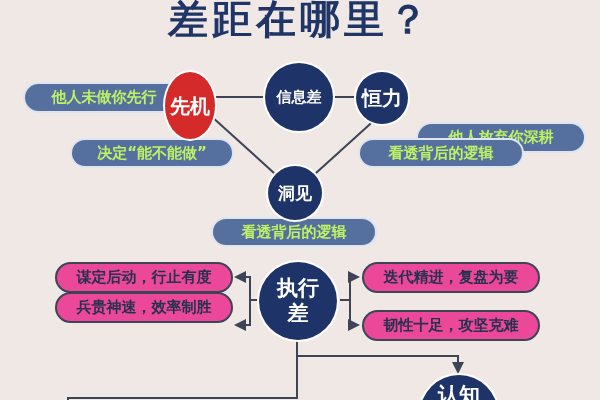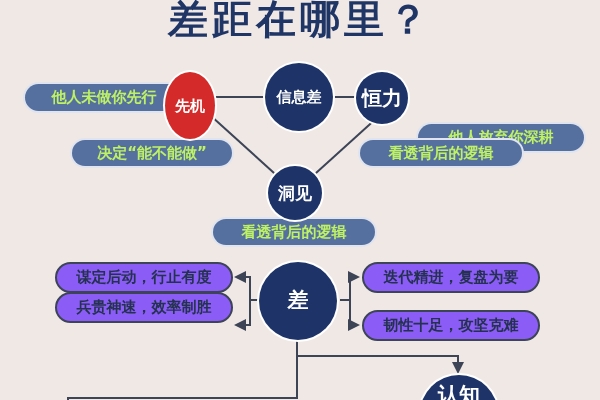--- a/index.html
+++ b/index.html
@@ -20,21 +20,21 @@
     box-shadow:0 0 0 2px #ffffff;
   }
   .navy { background:#1e3468; }
   .red { background:#d42a2a; }
   .pill {
     position:absolute; border-radius:14px;
     display:flex; align-items:center; justify-content:center;
     font-size:15px; font-weight:bold; white-space:nowrap;
   }
   .pill.filled { background:#55709f; color:#bef264; box-shadow:0 0 0 2px #dfe4ef; }
-  .pill.outline { background:#8b5cf6; color:#24324f; border:2px solid #3c4456; border-radius:16px; }
+  .pill.outline { background:#ec4899; color:#24324f; border:2px solid #3c4456; border-radius:16px; }
 </style>
 </head>
 <body>
 
 <div class="title">差距在哪里？</div>
 
 <svg class="lines" width="600" height="400">
   <defs>
     <marker id="arr" markerWidth="6" markerHeight="6" refX="5" refY="3" orient="auto">
       <path d="M0,0 L6,3 L0,6 z" fill="#3c4456"></path>
@@ -54,31 +54,32 @@
   <polyline points="297,340 297,398 68,398 68,400" fill="none" stroke="#3c4456" stroke-width="2"></polyline>
   <polyline points="297,356 458,356 458,372" fill="none" stroke="#3c4456" stroke-width="2" marker-end="url(#arr)"></polyline>
 </svg>
 
 <div class="pill filled" style="left:25px;top:84px;width:158px;height:27px;">他人未做你先行</div>
 <div class="pill filled" style="left:418px;top:84px;width:166px;height:27px;margin-top:40px;">他人放弃你深耕</div>
 <div class="pill filled" style="left:72px;top:140px;width:160px;height:26px;">决定“能不能做”</div>
 <div class="pill filled" style="left:360px;top:140px;width:162px;height:26px;">看透背后的逻辑</div>
 <div class="pill filled" style="left:213px;top:219px;width:162px;height:26px;">看透背后的逻辑</div>
 
-<div class="circle red" style="left:165px;top:72px;width:50px;height:67px;font-size:15px;">先机</div>
+<div class="circle red" style="left:165px;top:72px;width:50px;height:67px;font-size:20px;">先机</div>
 <div class="circle navy" style="left:265px;top:63px;width:68px;height:68px;font-size:15px;flex-direction:row;justify-content:center;">
   <span>信息</span>
   <span>差</span>
 </div>
 <div class="circle navy" style="left:356px;top:72px;width:52px;height:52px;font-size:20px;">恒力</div>
 <div class="circle navy" style="left:268px;top:166px;width:54px;height:54px;font-size:17px;text-align:right;">洞见</div>
 
 <div class="pill outline" style="left:55px;top:262px;width:174px;height:27px;">谋定后动，行止有度</div>
 <div class="pill outline" style="left:55px;top:292px;width:174px;height:27px;">兵贵神速，效率制胜</div>
 <div class="pill outline" style="left:362px;top:262px;width:174px;height:27px;">迭代精进，复盘为要</div>
 <div class="pill outline" style="left:362px;top:310px;width:174px;height:27px;">韧性十足，攻坚克难</div>
 <div class="circle navy" style="left:259px;top:262px;width:78px;height:78px;font-size:21px;flex-direction:column;">
+  <span>执行</span>
   <span>差</span>
 </div>
 
 <div class="circle navy" style="left:420px;top:375px;width:78px;height:78px;font-size:21px;align-items:flex-start;padding-top:0;">
   <span style="margin-top:8px;">认知</span>
 </div>
 
 </body></html>

